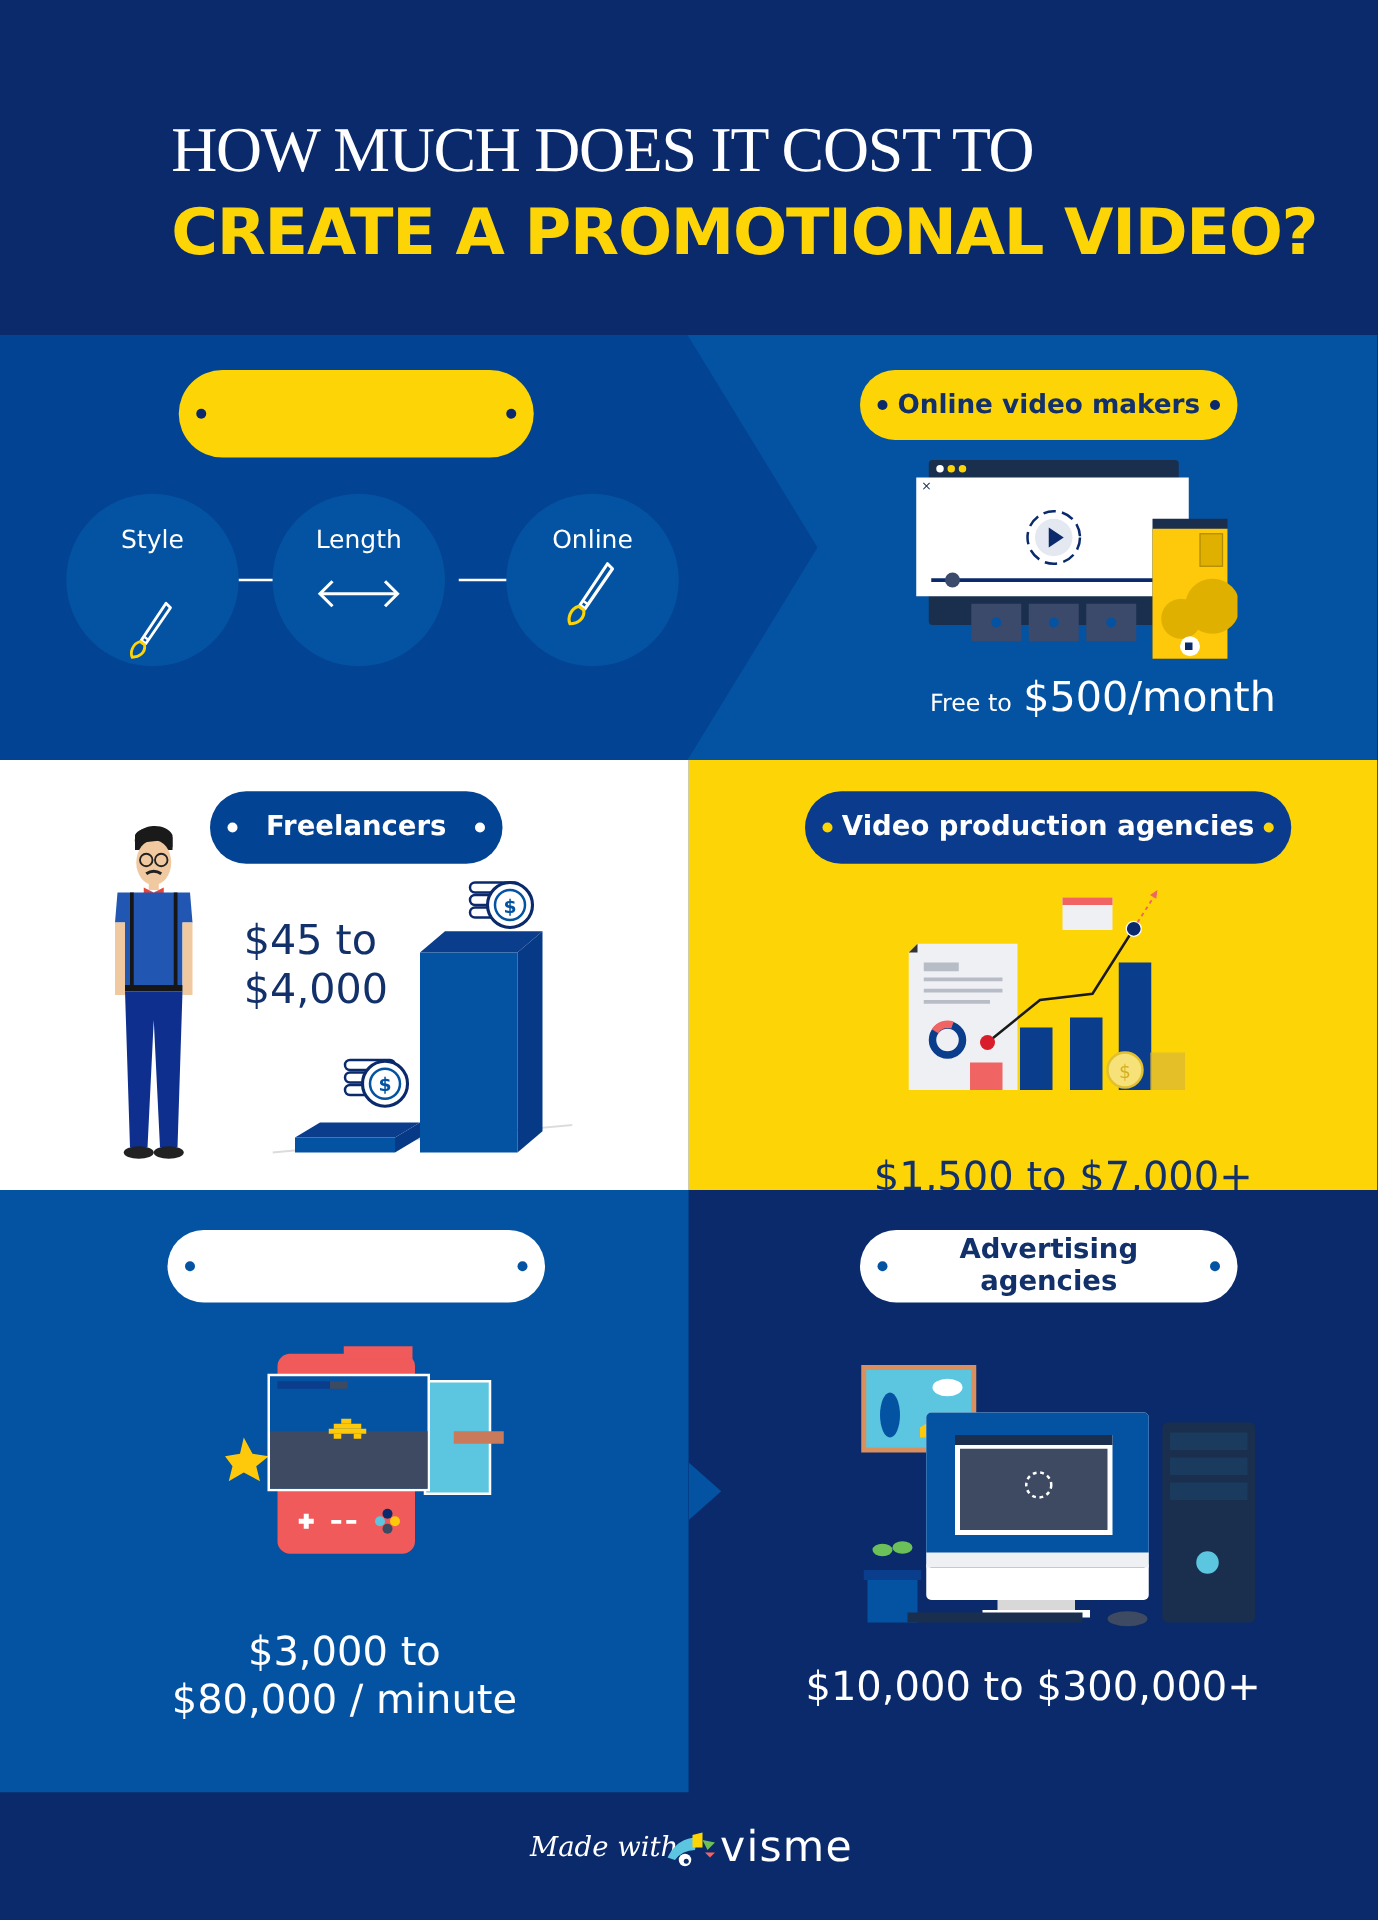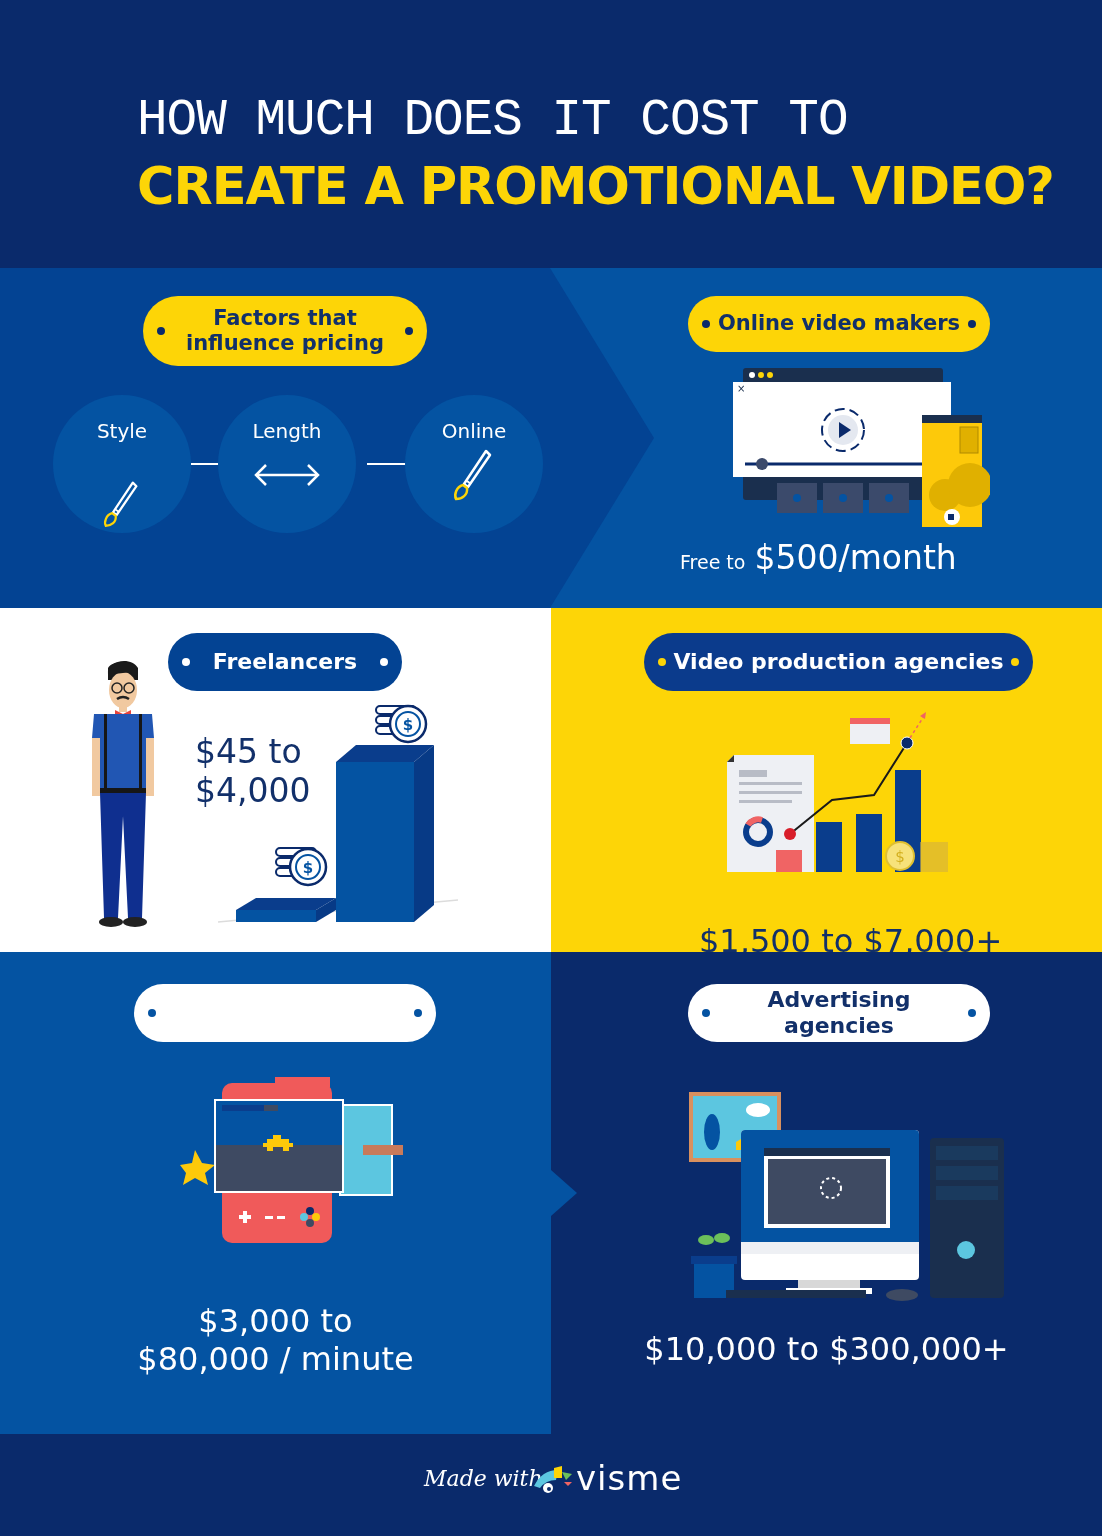--- a/index.html
+++ b/index.html
@@ -2,21 +2,21 @@
 <html><head>
 <meta charset="utf-8">
 <style>
   * { box-sizing: border-box; margin: 0; padding: 0; }
   html, body { width: 1102px; height: 1536px; overflow: hidden; }
   body { font-family: "DejaVu Sans", sans-serif; background: #0a2a6b; position: relative; }
   .abs { position: absolute; }
 
   
   .header { left: 0; top: 0; width: 1102px; height: 268px; background: #0a2a6b; }
-  .title-1 { left: 137px; top: 92px; font-family: Liberation Mono, monospace; font-weight: 300; font-size: 51px; color: #ffffff; letter-spacing: -1px; white-space: nowrap; font-stretch: condensed; }
+  .title-1 { left: 137px; top: 92px; font-family: Liberation Serif, serif; font-weight: 300; font-size: 51px; color: #ffffff; letter-spacing: -1px; white-space: nowrap; font-stretch: condensed; }
   .title-2 { left: 137px; top: 157px; font-family: "DejaVu Sans", sans-serif; font-weight: 700; font-size: 51px; color: #fdd507; letter-spacing: -1px; white-space: nowrap; }
 
   
   .row1 { left: 0; top: 268px; width: 1102px; height: 340px; background: #0453a2; overflow: hidden; }
   .chevron { left: 0; top: 0; width: 660px; height: 340px; background: #034393; clip-path: polygon(0 0, 550px 0, 654px 170px, 550px 340px, 0 340px); }
 
   .pill { display: flex; align-items: center; justify-content: space-between; border-radius: 40px; padding: 0 14px; font-weight: 700; text-align: center; line-height: 1.2; }
   .pill .dot { width: 8px; height: 8px; border-radius: 50%; flex: 0 0 8px; }
   .pill .txt { flex: 1; text-align: center; }
 
@@ -56,24 +56,20 @@
 <div class="abs header"></div>
 <div class="abs title-1">HOW MUCH DOES IT COST TO</div>
 <div class="abs title-2">CREATE A PROMOTIONAL VIDEO?</div>
 
 <div class="abs row1">
   <div class="abs chevron"></div>
 </div>
 
 <div class="abs pill pill-yellow" style="left:143px; top:296px; width:284px; height:70px; font-size:21px;">
   <span class="dot"></span>
-  <span class="txt">
-    <span style="display:block">Factors that</span>
-    <span style="display:block">influence pricing</span>
-  </span>
   <span class="dot"></span>
 </div>
 
 <div class="abs factor-circle" style="left:53px; top:395px;gap:32px;">
   <span class="factor-label">Style</span>
   <svg width="60" height="60" viewBox="0 0 60 60" style="margin-top:4px">
     <path d="M42 4 L46 8 L24 40 L20 37 Z" fill="none" stroke="#fff" stroke-width="2.5" stroke-linejoin="round"></path>
     <line x1="23" y1="34" x2="27" y2="37" stroke="#fff" stroke-width="2"></line>
     <path d="M19 38 C12 40 10 48 12 52 C18 52 24 48 23 41 Z" fill="none" stroke="#fdd507" stroke-width="2.5"></path>
   </svg>
@@ -121,21 +117,21 @@
     <circle cx="113" cy="133" r="4" fill="#0453a2"></circle>
     <circle cx="159" cy="133" r="4" fill="#0453a2"></circle>
   <rect x="192" y="50" width="60" height="112" fill="#1a2f4e"></rect>
   <rect x="192" y="58" width="60" height="104" fill="#fdc90a"></rect>
   <rect x="230" y="62" width="18" height="26" fill="#e0b000" stroke="#b08a00"></rect>
   <circle cx="215" cy="130" r="16" fill="#e0b000"></circle>
   <circle cx="240" cy="120" r="22" fill="#e0b000"></circle>
   <circle cx="222" cy="152" r="8" fill="#fff"></circle>
   <rect x="218" y="149" width="6" height="6" fill="#0a2a6b"></rect>
 </svg>
-<div class="abs" style="left:680px; top:538px; white-space:nowrap;">
+<div class="abs" style="left:744px; top:538px; white-space:nowrap;">
   <span class="price-white" style="font-size:19px;">Free to</span>
   <span class="price-white" style="font-size:33px; margin-left:4px;">$500/month</span>
 </div>
 
 <div class="abs row2-left"></div>
 <div class="abs pill pill-navy" style="left:168px; top:633px; width:234px; height:58px; font-size:22px;">
   <span class="dot"></span>
   <span class="txt">Freelancers</span>
   <span class="dot"></span>
 </div>

